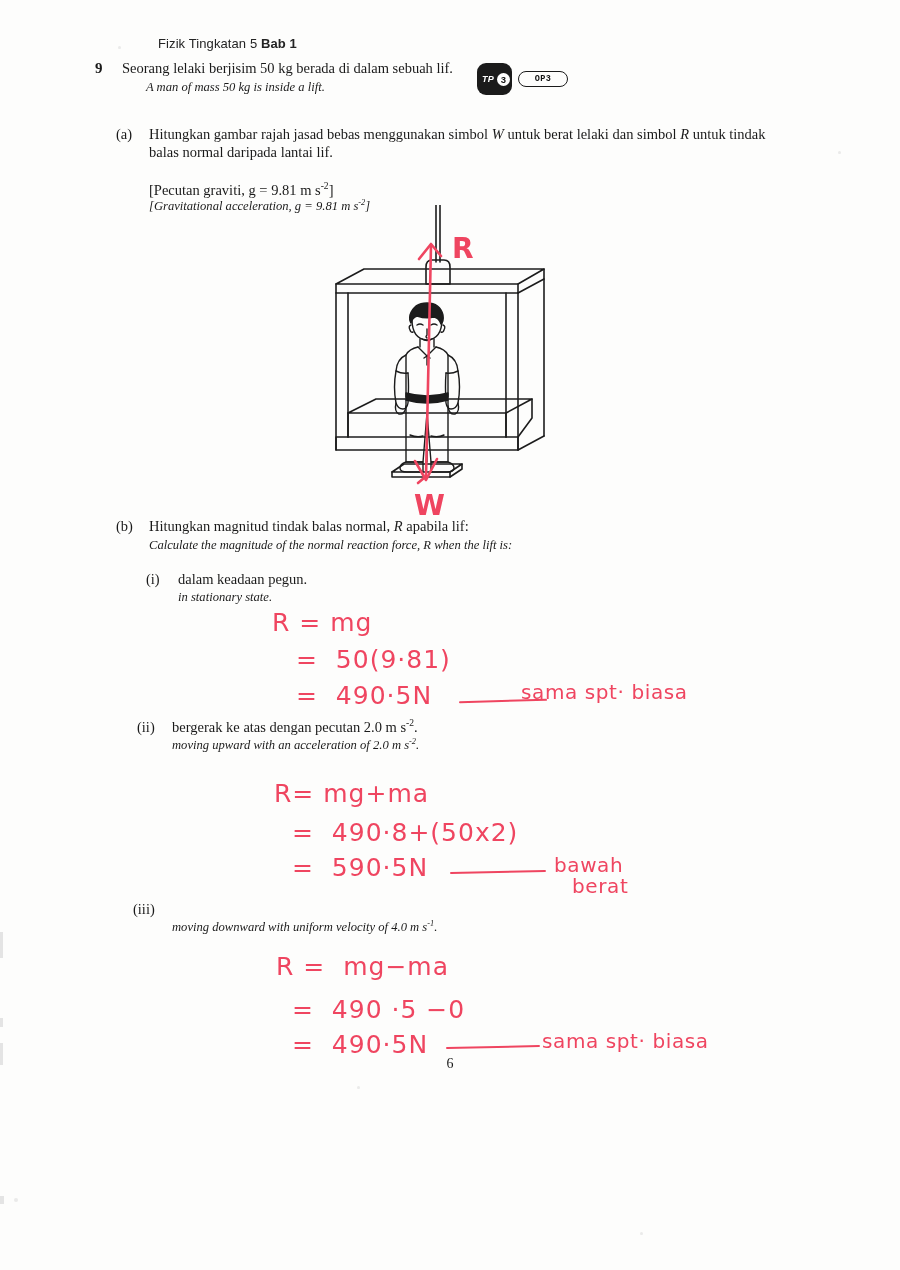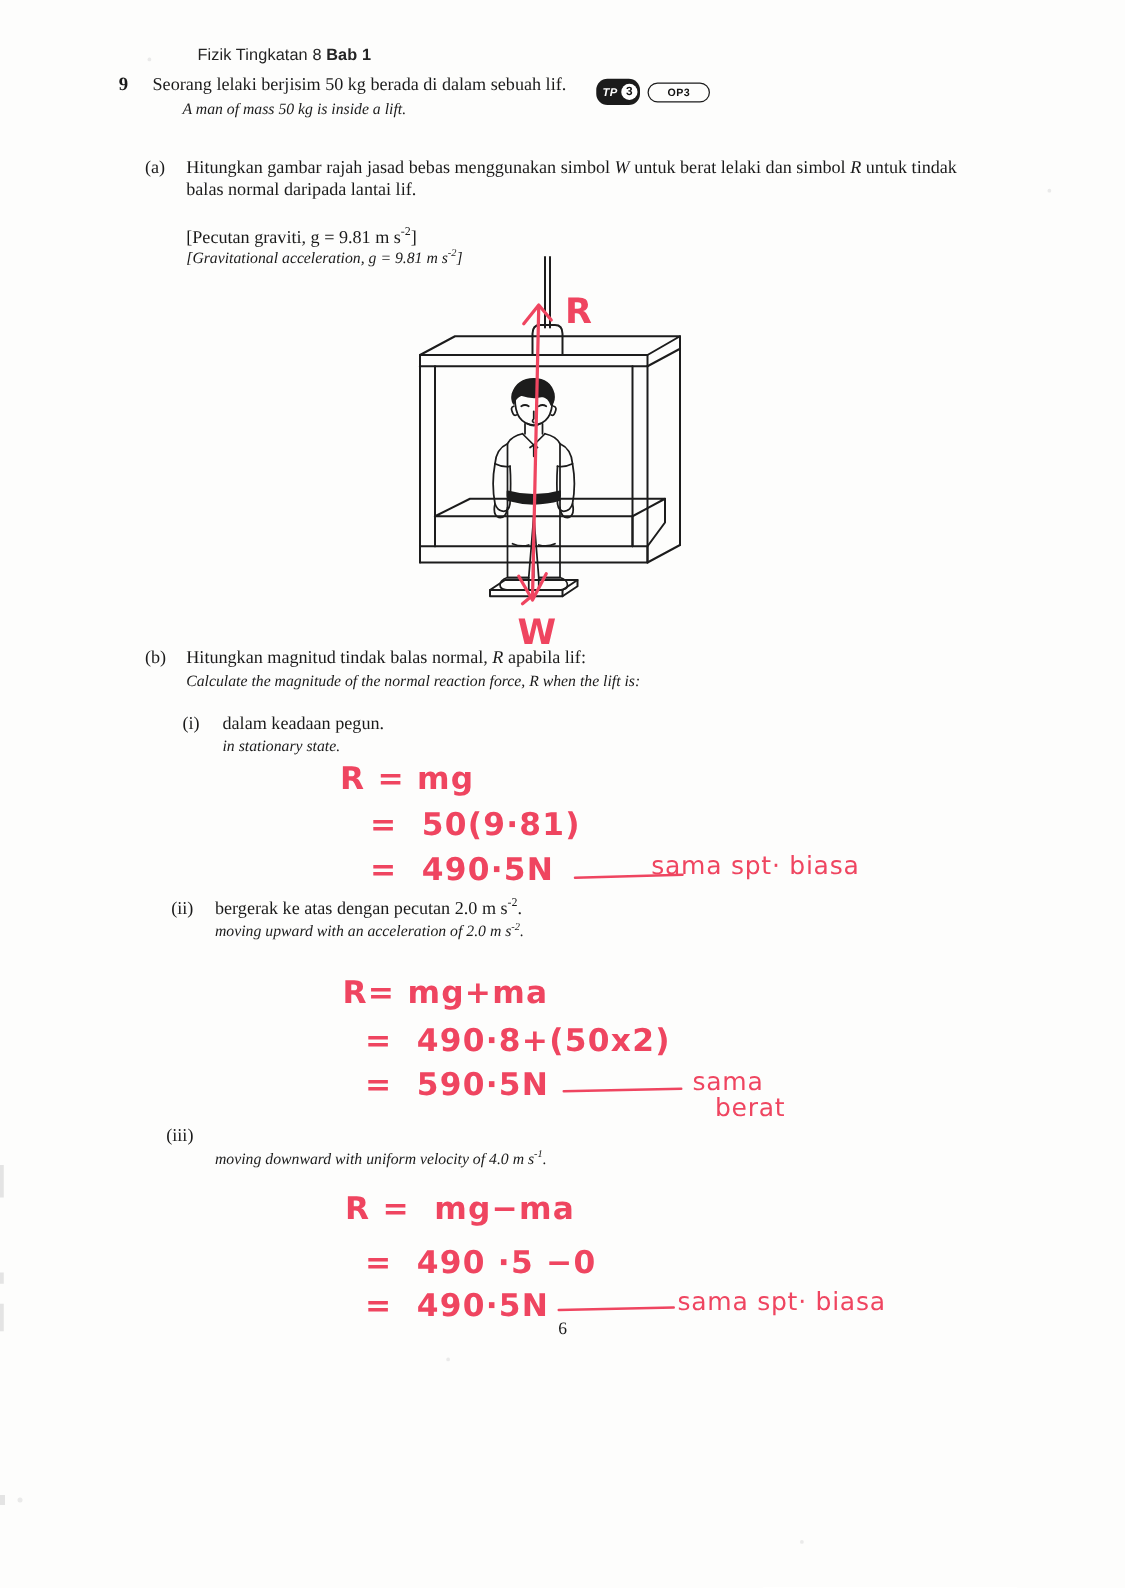--- a/index.html
+++ b/index.html
@@ -44,36 +44,36 @@
 
   
   #stem { left: 122px; top: 60px; width: 660px; }
   #stem-en { left: 146px; top: 80px; }
 
   
   #badges { left: 477px; top: 63px; display: flex; align-items: center; gap: 6px; }
   .badge-tp {
     display: inline-flex; align-items: center;
     background: #1b1b1b; color: #fff;
-    border-radius: 9px; height: 21px; padding: 0 2px 0 5px;
+    border-radius: 9px; height: 32px; padding: 0 2px 0 5px;
     font-family: "Liberation Sans", sans-serif;
     font-size: 9px; font-weight: bold; font-style: italic;
     letter-spacing: .3px;
   }
   .badge-tp .num {
     display: inline-flex; align-items: center; justify-content: center;
     width: 13px; height: 13px; margin-left: 3px;
     border-radius: 50%; background: #fff; color: #111;
     font-size: 9.5px; font-style: normal; font-weight: bold;
   }
   .badge-op {
     display: inline-flex; align-items: center; justify-content: center;
     border: 1.4px solid #1b1b1b; border-radius: 8px;
     height: 14px; min-width: 38px; padding: 0 5px;
-    font-family: Liberation Sans, sans-serif;
+    font-family: Liberation Mono, monospace;
     font-size: 8.5px; font-weight: bold; letter-spacing: .4px;
     color: #111;
   }
 
   
   #pa-lbl { left: 116px; top: 126px; }
   #pa-txt { left: 149px; top: 126px; width: 640px; }
   #pa-en  { left: 149px; top: 167px; width: 660px; }
   #pa-g1  { left: 149px; top: 182px; }
   #pa-g2  { left: 149px; top: 199px; }
@@ -101,21 +101,21 @@
 
   
   .hw {
     position: absolute;
     font-family: "DejaVu Sans", sans-serif;
     color: #ef4560;
     font-weight: 500;
     white-space: pre;
     letter-spacing: 1px;
   }
-  .hw-big { font-size: 25px; font-weight: bold; }
+  .hw-big { font-size: 25px; }
   .hw-note { font-size: 20px; letter-spacing: .6px; }
   .hw-lbl { font-size: 28px; font-weight: 600; }
 
   .hw-rule {
     position: absolute;
     height: 2.4px;
     background: #ef4560;
     border-radius: 2px;
   }
 
@@ -136,21 +136,21 @@
   <div class="artifact" style="left:0px;  top:1018px; width:3px; height:9px;"></div>
   <div class="artifact" style="left:0px;  top:1043px; width:3px; height:22px;"></div>
   <div class="artifact" style="left:0px;  top:1196px; width:4px; height:8px;"></div>
   <div class="speck" style="left:14px; top:1198px; width:4px; height:4px;"></div>
   <div class="speck" style="left:118px;top:46px;   width:3px; height:3px;"></div>
   <div class="speck" style="left:357px;top:1086px; width:3px; height:3px;"></div>
   <div class="speck" style="left:640px;top:1232px; width:3px; height:3px;"></div>
   <div class="speck" style="left:838px;top:151px;  width:3px; height:3px;"></div>
 
   <div id="hdr" class="abs">
-    <span>Fizik Tingkatan 8 </span><span class="chap">Bab 1</span>
+    <span>Fizik Tingkatan 5 </span><span class="chap">Bab 1</span>
   </div>
 
   <div id="qnum" class="abs">9</div>
 
   <div id="stem" class="abs ml">Seorang lelaki berjisim 50 kg berada di dalam sebuah lif.</div>
   <div id="stem-en" class="abs en">A man of mass 50 kg is inside a lift.</div>
 
   <div id="badges" class="abs">
     <span class="badge-tp">
       <span>TP</span>
@@ -297,21 +297,21 @@
     <span>bergerak ke atas dengan pecutan 2.0 m s</span><sup>-2</sup><span>.</span>
   </div>
   <div id="pbii-en" class="abs en">
     <span>moving upward with an acceleration of 2.0 m s</span><sup>-2</sup><span>.</span>
   </div>
 
   <div class="hw hw-big" style="left:274px; top:779px;">R= mg+ma</div>
   <div class="hw hw-big" style="left:292px; top:818px;">=  490·8+(50x2)</div>
   <div class="hw hw-big" style="left:292px; top:853px;">=  590·5N</div>
   <div class="hw-rule" style="left:450px; top:871px; width:96px; transform:rotate(-1.2deg);"></div>
-  <div class="hw hw-note" style="left:554px; top:853px;">sama</div>
+  <div class="hw hw-note" style="left:554px; top:853px;">bawah</div>
   <div class="hw hw-note" style="left:572px; top:874px;">berat</div>
 
   <div id="pbiii-lbl" class="abs ml roman-lbl">(iii)</div>
   <div id="pbiii-en" class="abs en">
     <span>moving downward with uniform velocity of 4.0 m s</span><sup>-1</sup><span>.</span>
   </div>
 
   <div class="hw hw-big" style="left:276px; top:952px;">R =  mg−ma</div>
   <div class="hw hw-big" style="left:292px; top:995px;">=  490 ·5 −0</div>
   <div class="hw hw-big" style="left:292px; top:1030px;">=  490·5N</div>

